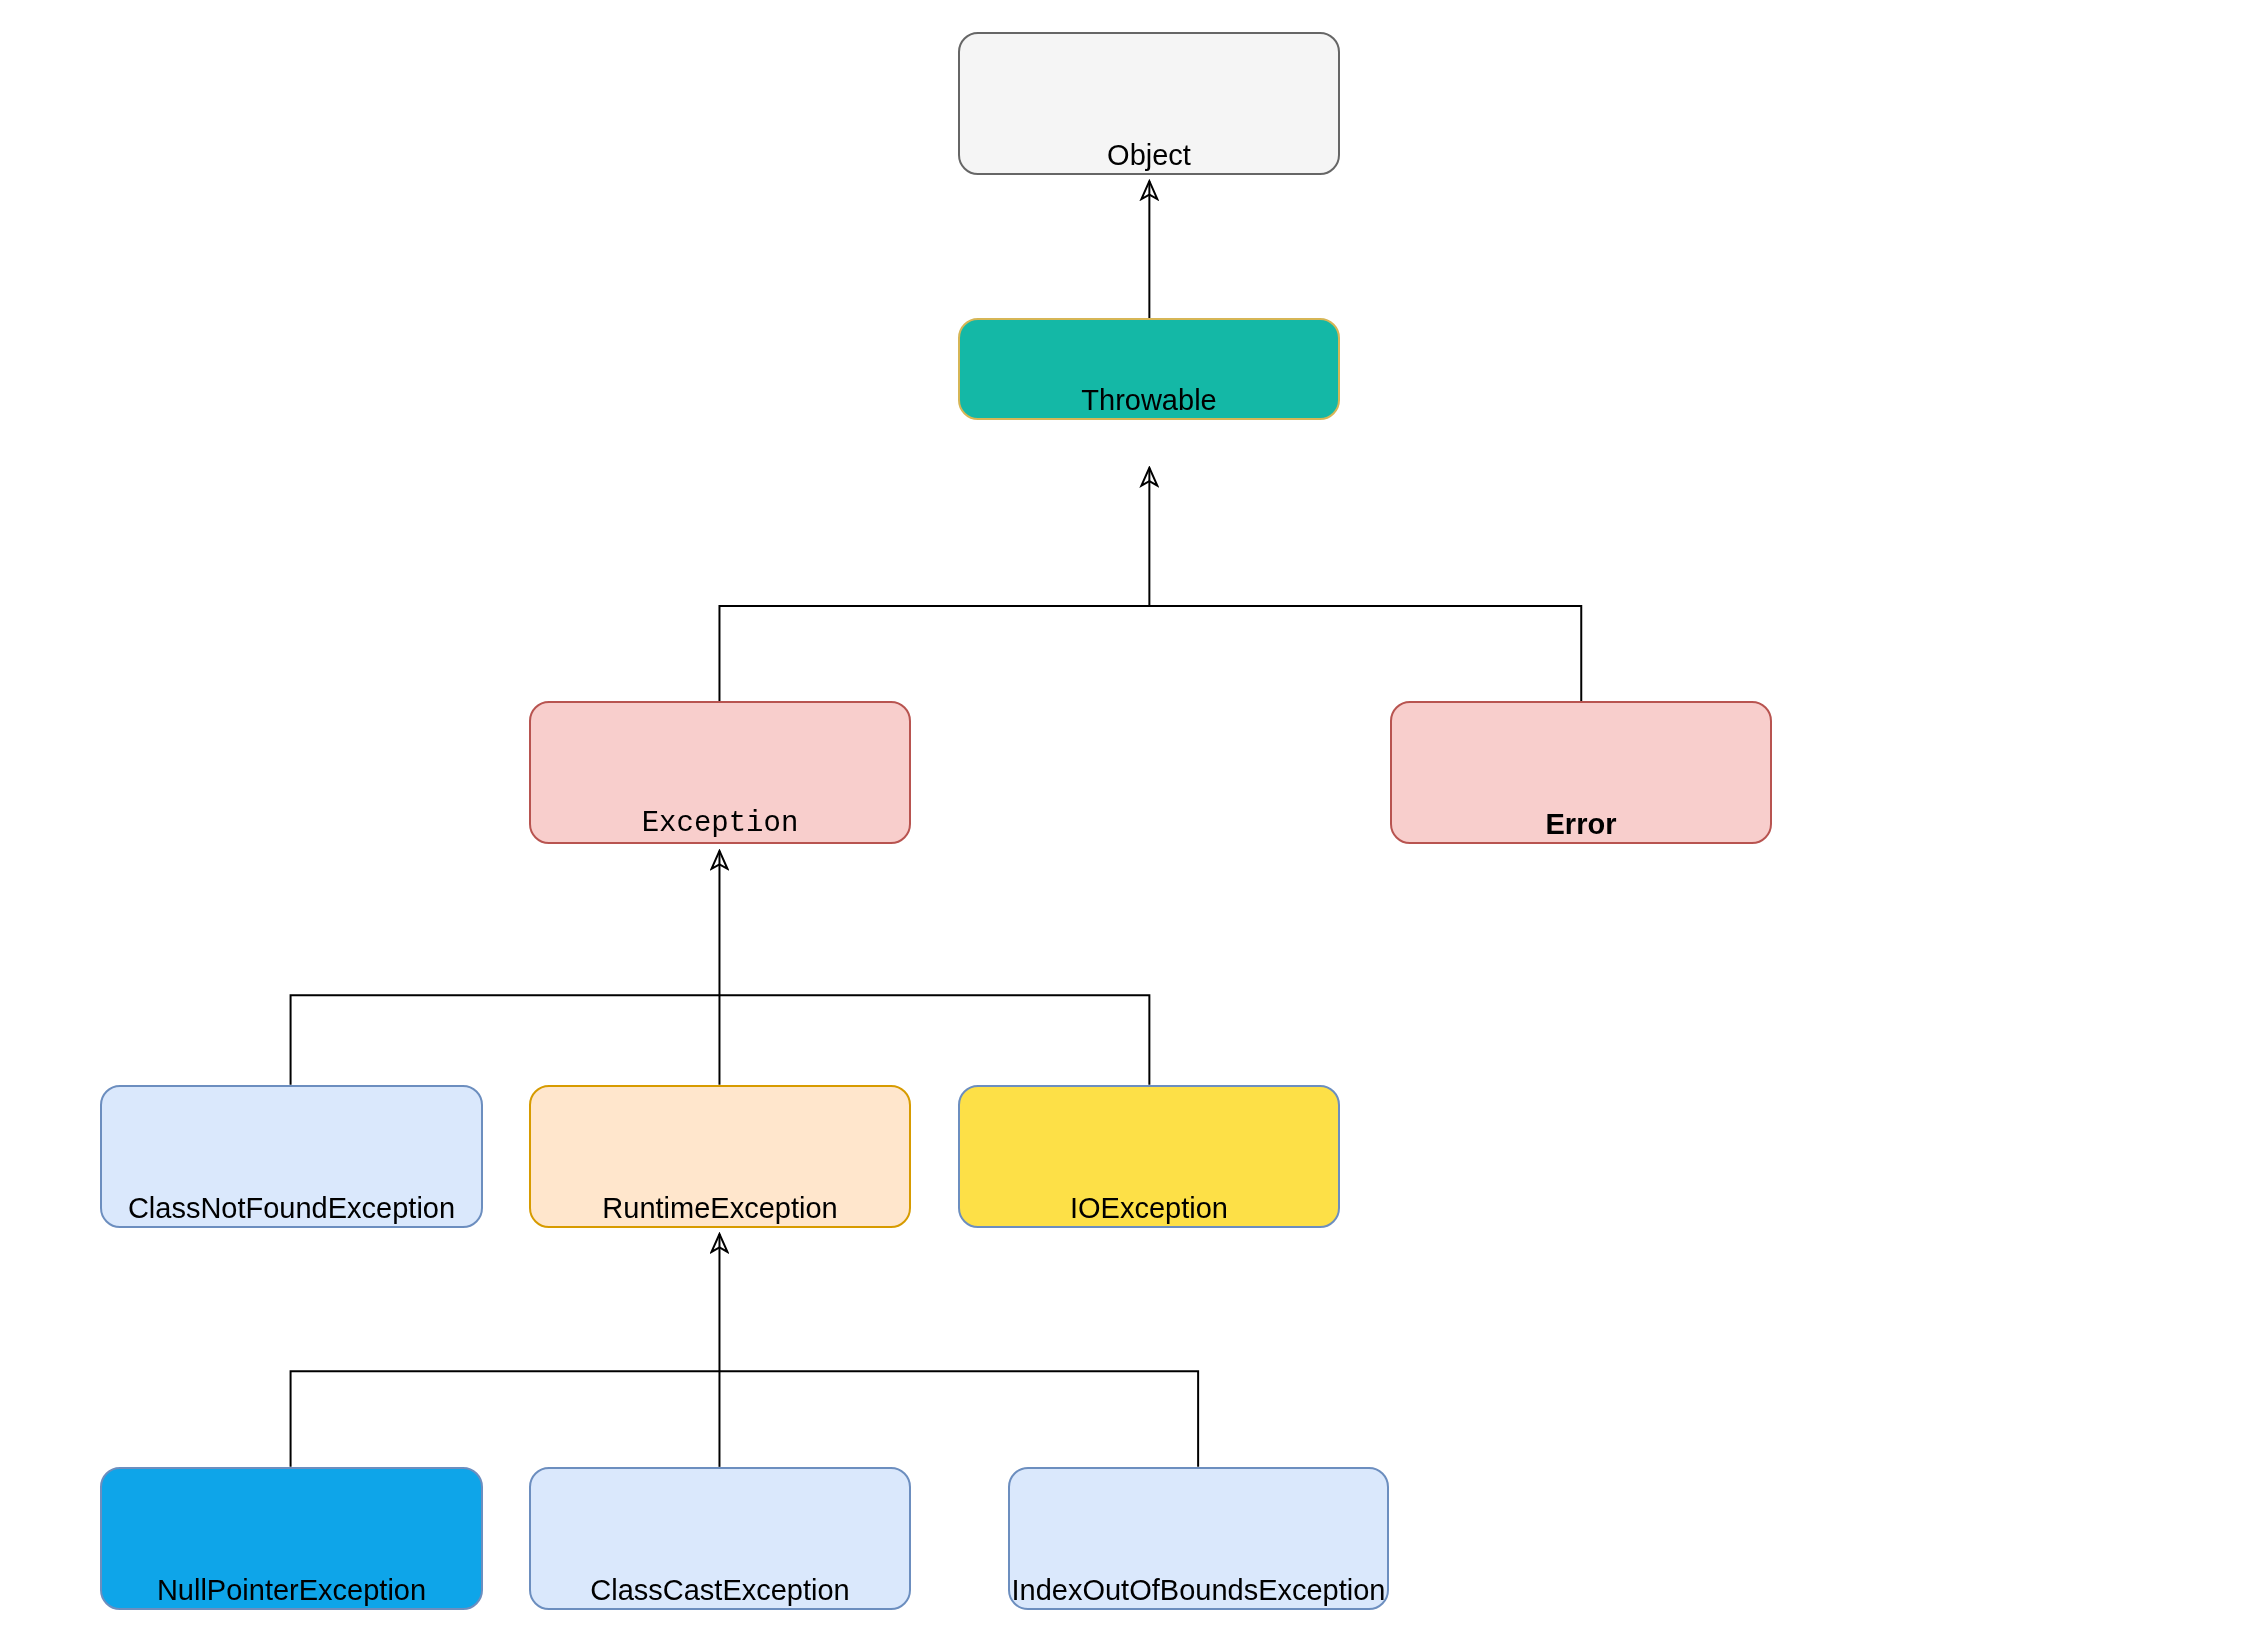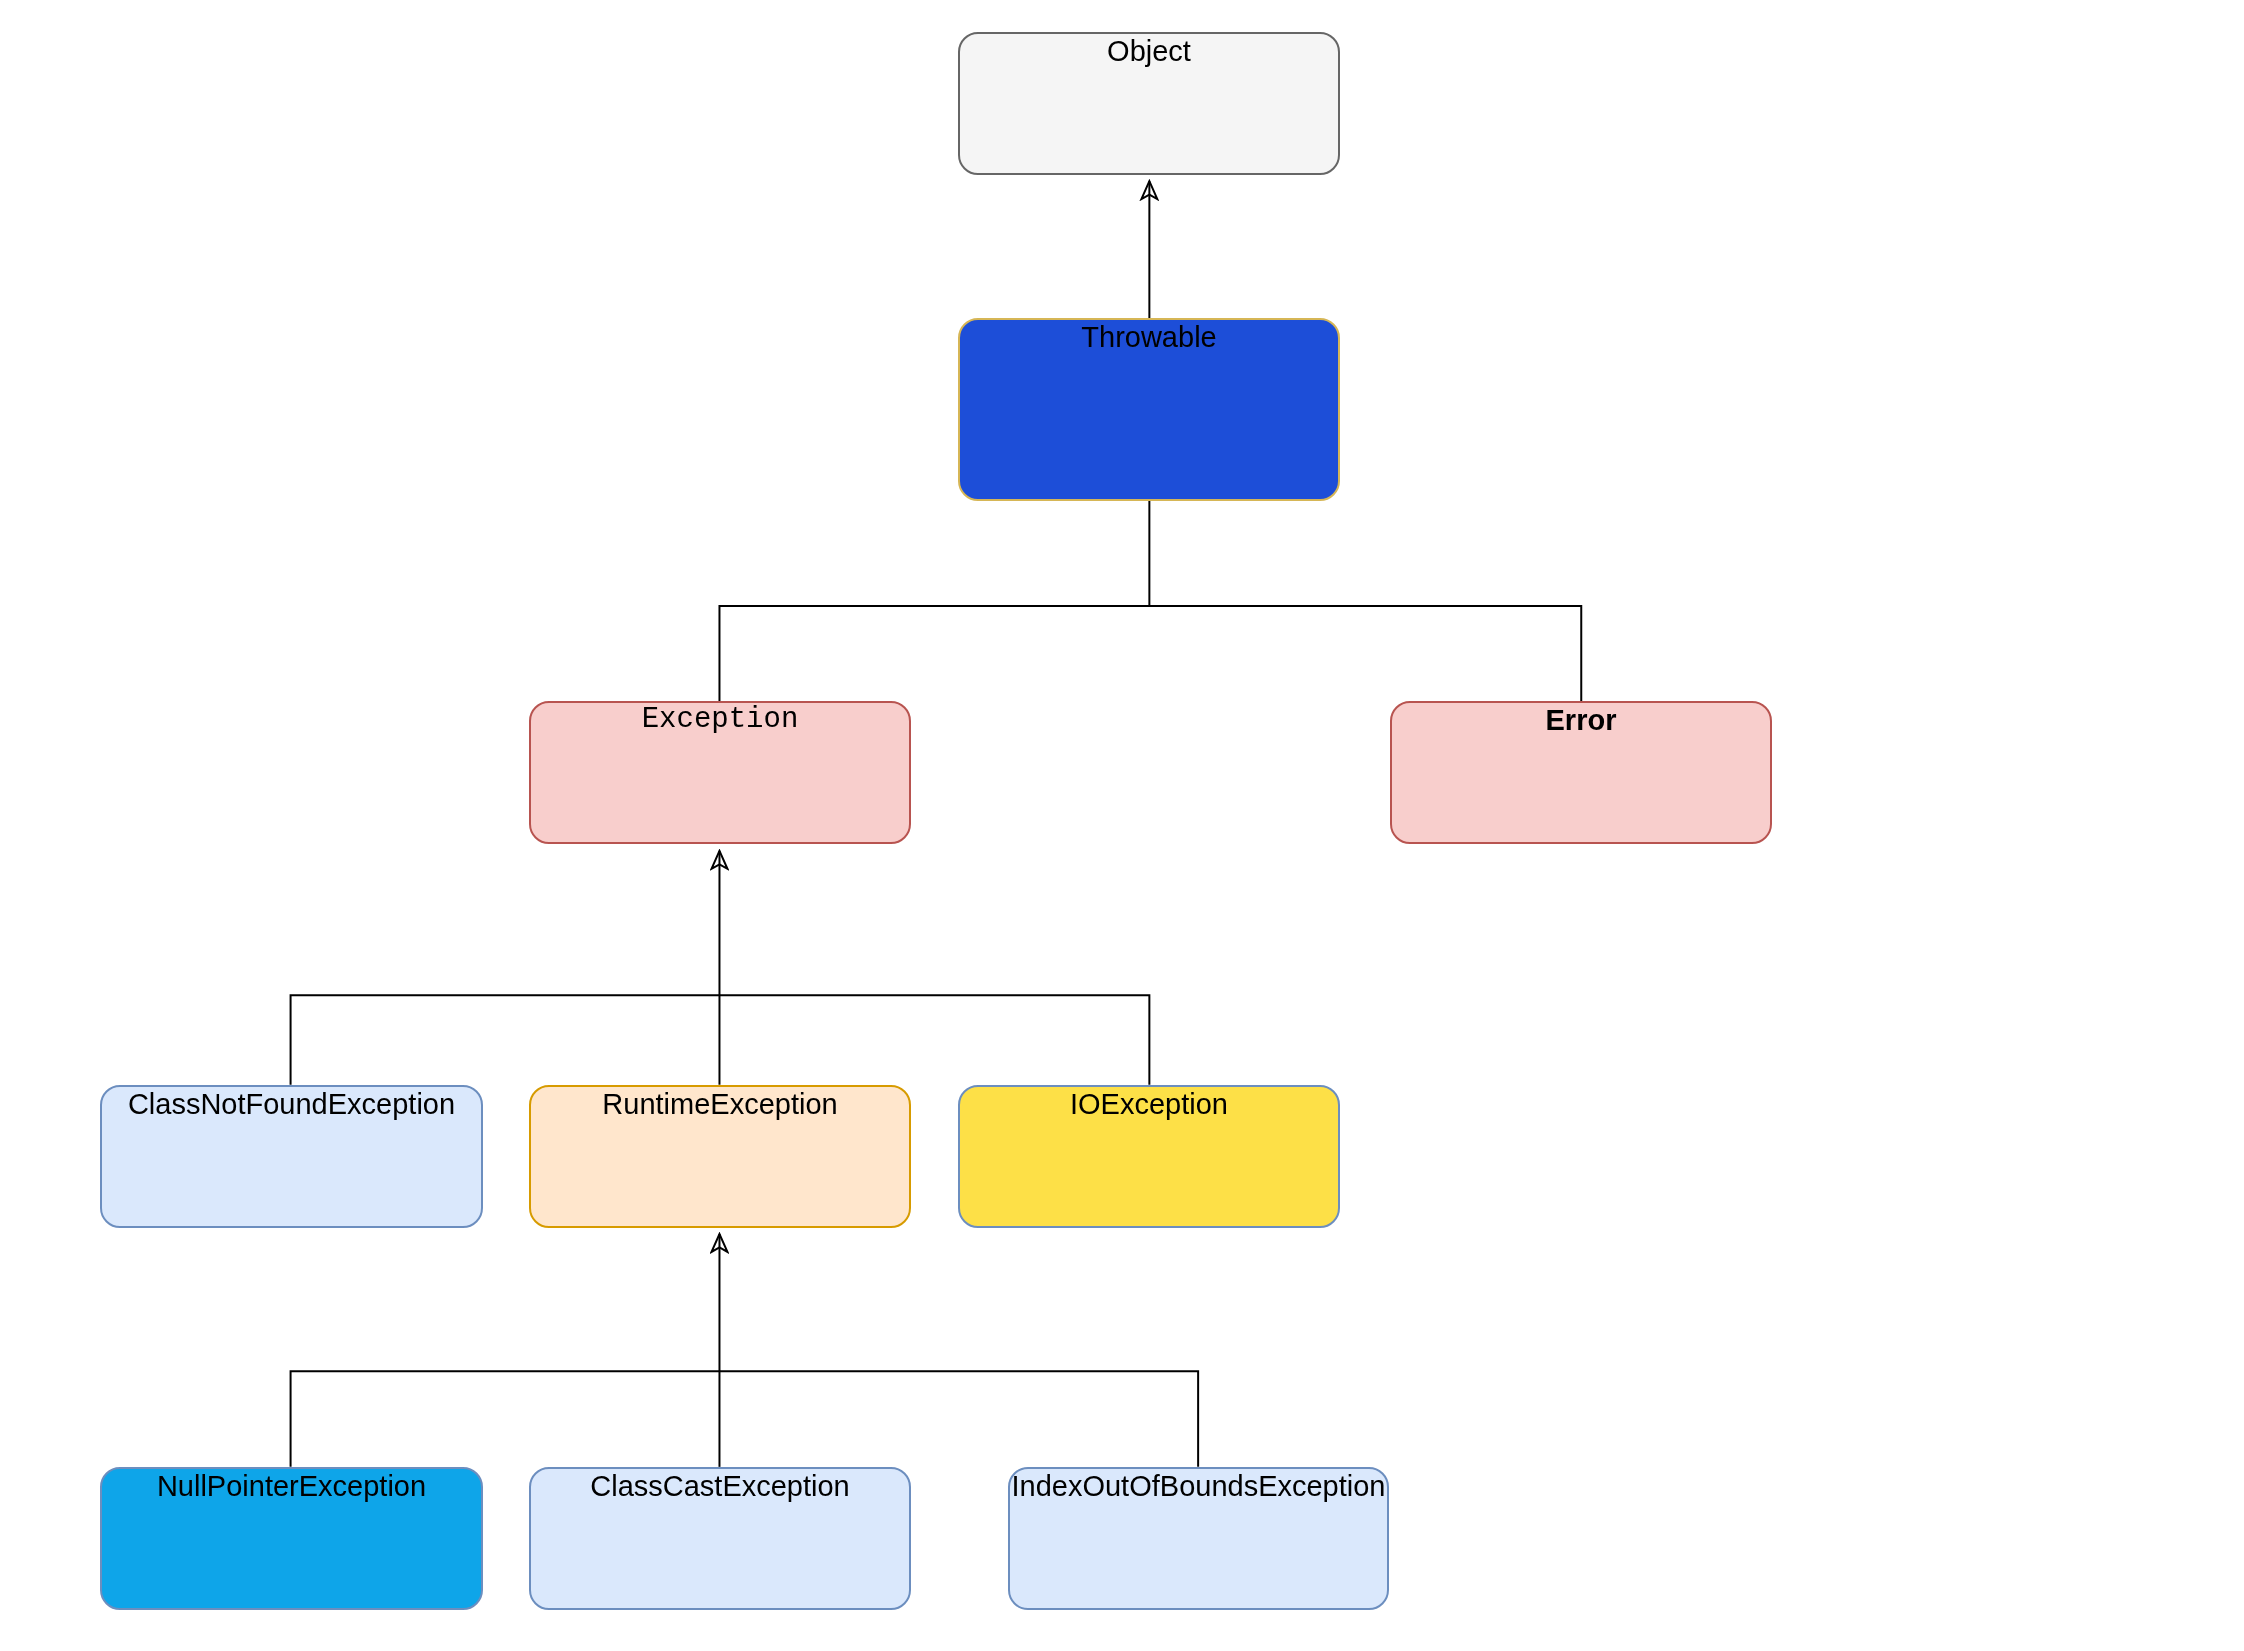--- a/index.html
+++ b/index.html
@@ -28,21 +28,21 @@
     stroke-width: 2;
     fill: none;
   }
   .node {
     position: absolute;
     box-sizing: border-box;
     border: 2px solid #666666;
     border-radius: 20px;
     background: #f5f5f5;
     display: flex;
-    align-items: flex-start;
+    align-items: flex-end;
     justify-content: center;
     text-align: center;
   }
   .node-label {
     font-size: 29px;
     line-height: 1.2;
     color: #000000;
     white-space: nowrap;
   }
 </style>
@@ -67,21 +67,21 @@
     <line x1="723" y1="1090" x2="723" y2="855" marker-end="url(#arrow)"></line>
 
     <path d="M 292 1474 L 292 1378 L 1204 1378 L 1204 1474"></path>
     <line x1="723" y1="1474" x2="723" y2="1240" marker-end="url(#arrow)"></line>
   </svg>
 
   <div class="node" style="left: 958px; top: 32px; width: 382px; height: 143px; background-color: rgb(245, 245, 245); border-color: rgb(102, 102, 102);">
     <span class="node-label">Object</span>
   </div>
 
-  <div class="node" style="left: 958px; top: 318px; width: 382px; height: 183px; background-color: #1d4ed8; border-color: rgb(214, 182, 86);">
+  <div class="node" style="left: 958px; top: 318px; width: 382px; height: 102px; background-color: #14b8a6; border-color: rgb(214, 182, 86);">
     <span class="node-label">Throwable</span>
   </div>
 
   <div class="node" style="left: 529px; top: 701px; width: 382px; height: 143px; background-color: rgb(248, 206, 204); border-color: rgb(184, 84, 80); font-family: Liberation Mono, monospace;">
     <span class="node-label">Exception</span>
   </div>
 
   <div class="node" style="left: 1390px; top: 701px; width: 382px; height: 143px; background-color: rgb(248, 206, 204); border-color: rgb(184, 84, 80); font-weight: bold;">
     <span class="node-label">Error</span>
   </div>

